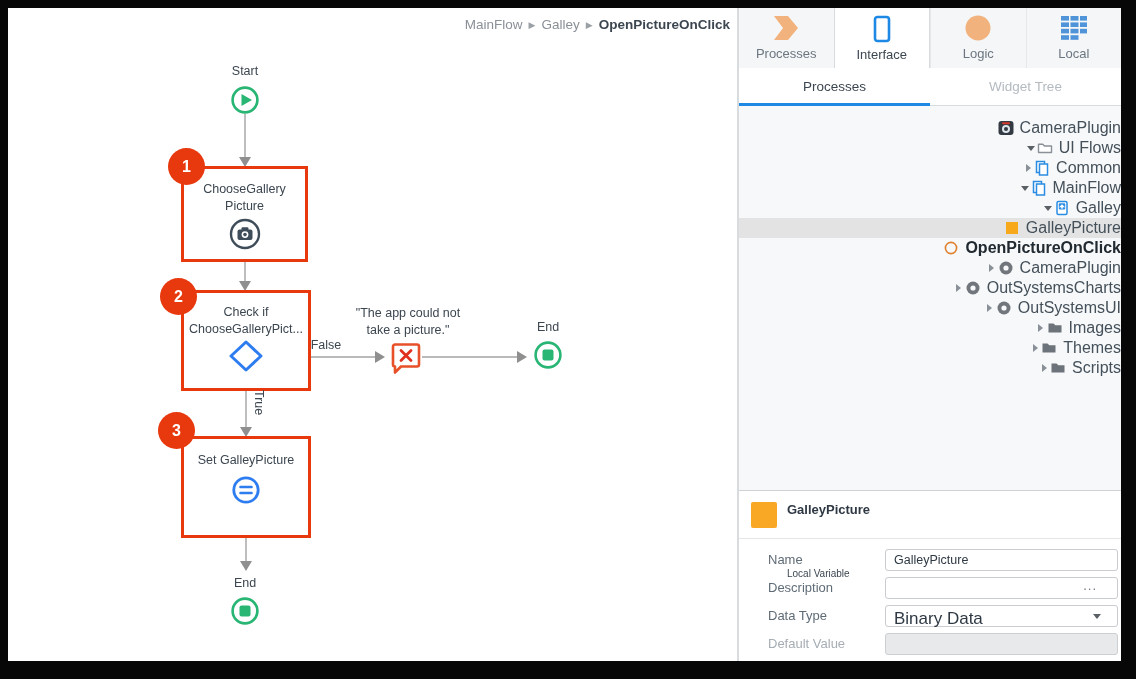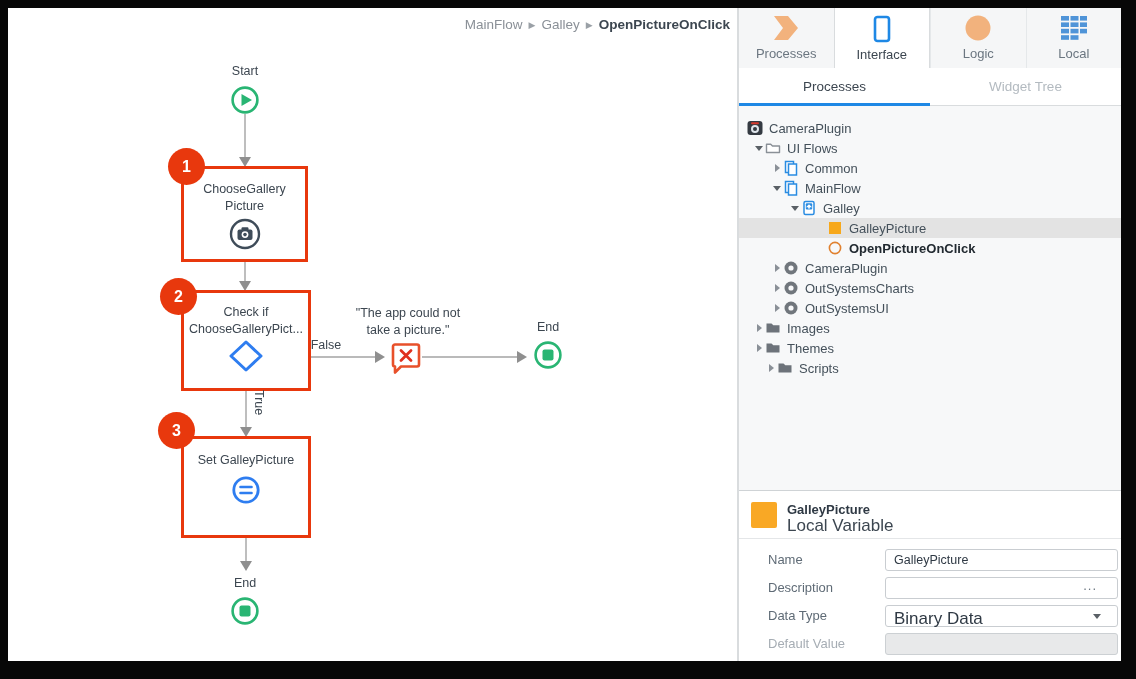--- a/index.html
+++ b/index.html
@@ -68,38 +68,38 @@
   .subtab.selected{color:#3c4650;}
   .subtab.selected::after{
     content:"";position:absolute;left:0;right:0;bottom:-1px;height:3px;background:#1e88e5;
   }
   
   #tree{
     position:absolute;left:0;top:98px;width:382px;height:384px;background:#f7f8f9;
     padding-top:12px;box-sizing:border-box;overflow:hidden;
   }
   .trow{
-    height:20px;display:flex;align-items:center;font-size:13px;color:#44505a;
-    white-space:nowrap;box-sizing:border-box;
+    height:20px;display:flex;align-items:center;font-size:16px;color:#44505a;
+    white-space:nowrap;box-sizing:border-box;justify-content:flex-end;
   }
   .trow.selected{background:#e3e3e3;}
   .trow.bold{font-weight:bold;color:#222a31;}
   .arrow{width:12px;display:inline-flex;justify-content:center;flex:0 0 12px;}
   .arr-exp{width:0;height:0;border-left:4px solid transparent;border-right:4px solid transparent;border-top:5px solid #5a6066;}
   .arr-col{width:0;height:0;border-top:4px solid transparent;border-bottom:4px solid transparent;border-left:5px solid #8a9097;}
   .ticon16{width:16px;height:16px;flex:0 0 16px;margin-right:6px;display:inline-flex;align-items:center;justify-content:center;}
   
   #props{
     position:absolute;left:0;top:482px;width:382px;height:171px;background:#fff;
     border-top:1px solid #cfd3d6;box-sizing:border-box;
   }
   #props-header{position:absolute;left:12px;top:11px;display:flex;}
   #props-header .var-swatch{width:26px;height:26px;background:#f9a825;border-radius:2px;margin-right:10px;}
   #props-title{font-size:13px;font-weight:bold;color:#2f3944;line-height:16px;}
-  #props-subtitle{font-size:17px;color:#3c4650;line-height:16px;}
+  #props-subtitle{font-size:10px;color:#3c4650;line-height:16px;margin-top:48px;}
   #props-sep{position:absolute;left:0;top:47px;width:382px;border-top:1px solid #e4e6e8;}
   .prow{position:absolute;left:12px;width:360px;height:22px;}
   .prow .plabel{position:absolute;left:17px;top:3px;font-size:13px;color:#5f6b76;}
   .prow .pinput{
     position:absolute;left:134px;top:0;width:233px;height:22px;box-sizing:border-box;
     border:1px solid #c9cdd1;border-radius:3px;background:#fff;font-size:12.5px;color:#2f3944;
     padding:0 8px;font-family:"Liberation Sans","DejaVu Sans",sans-serif;
   }
   .prow .ellipsis{position:absolute;right:14px;top:1px;font-size:13px;color:#6b7680;letter-spacing:1px;}
   .prow .pselect{

